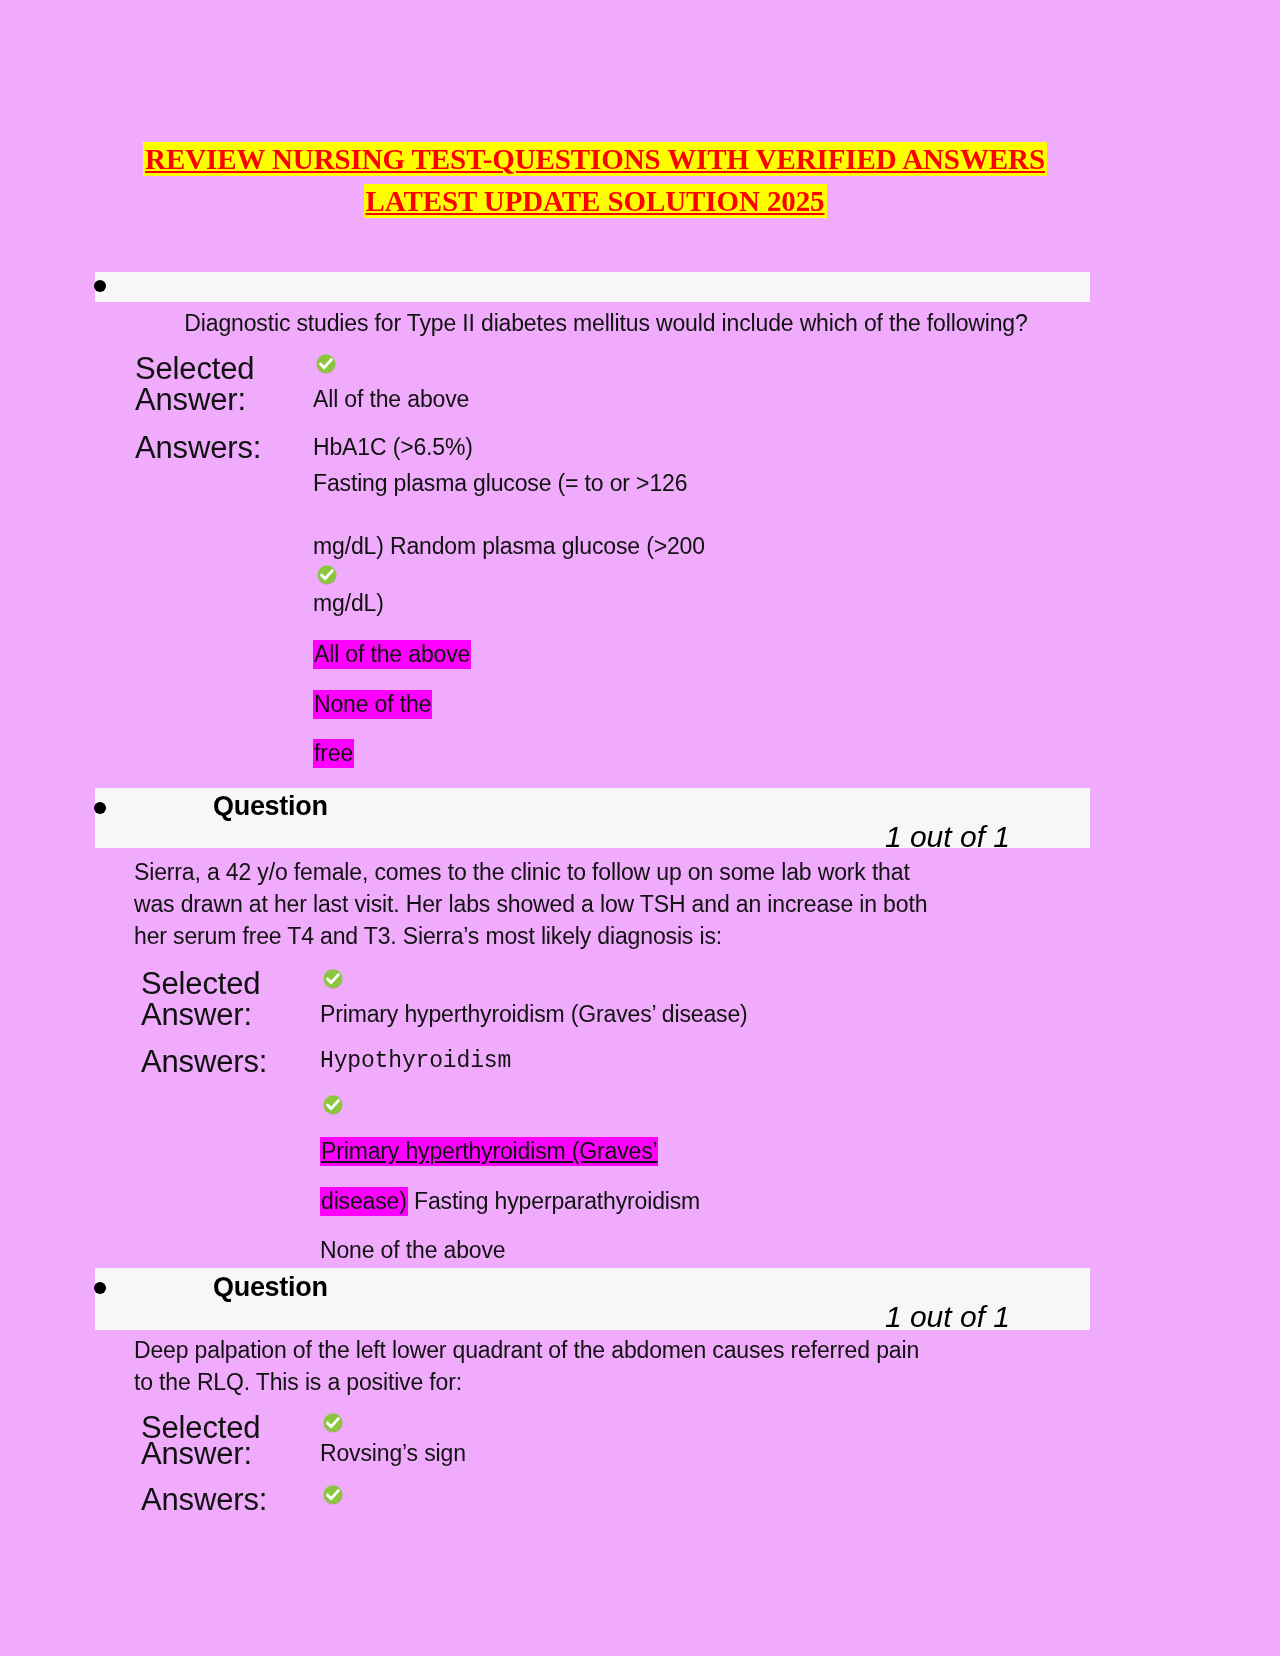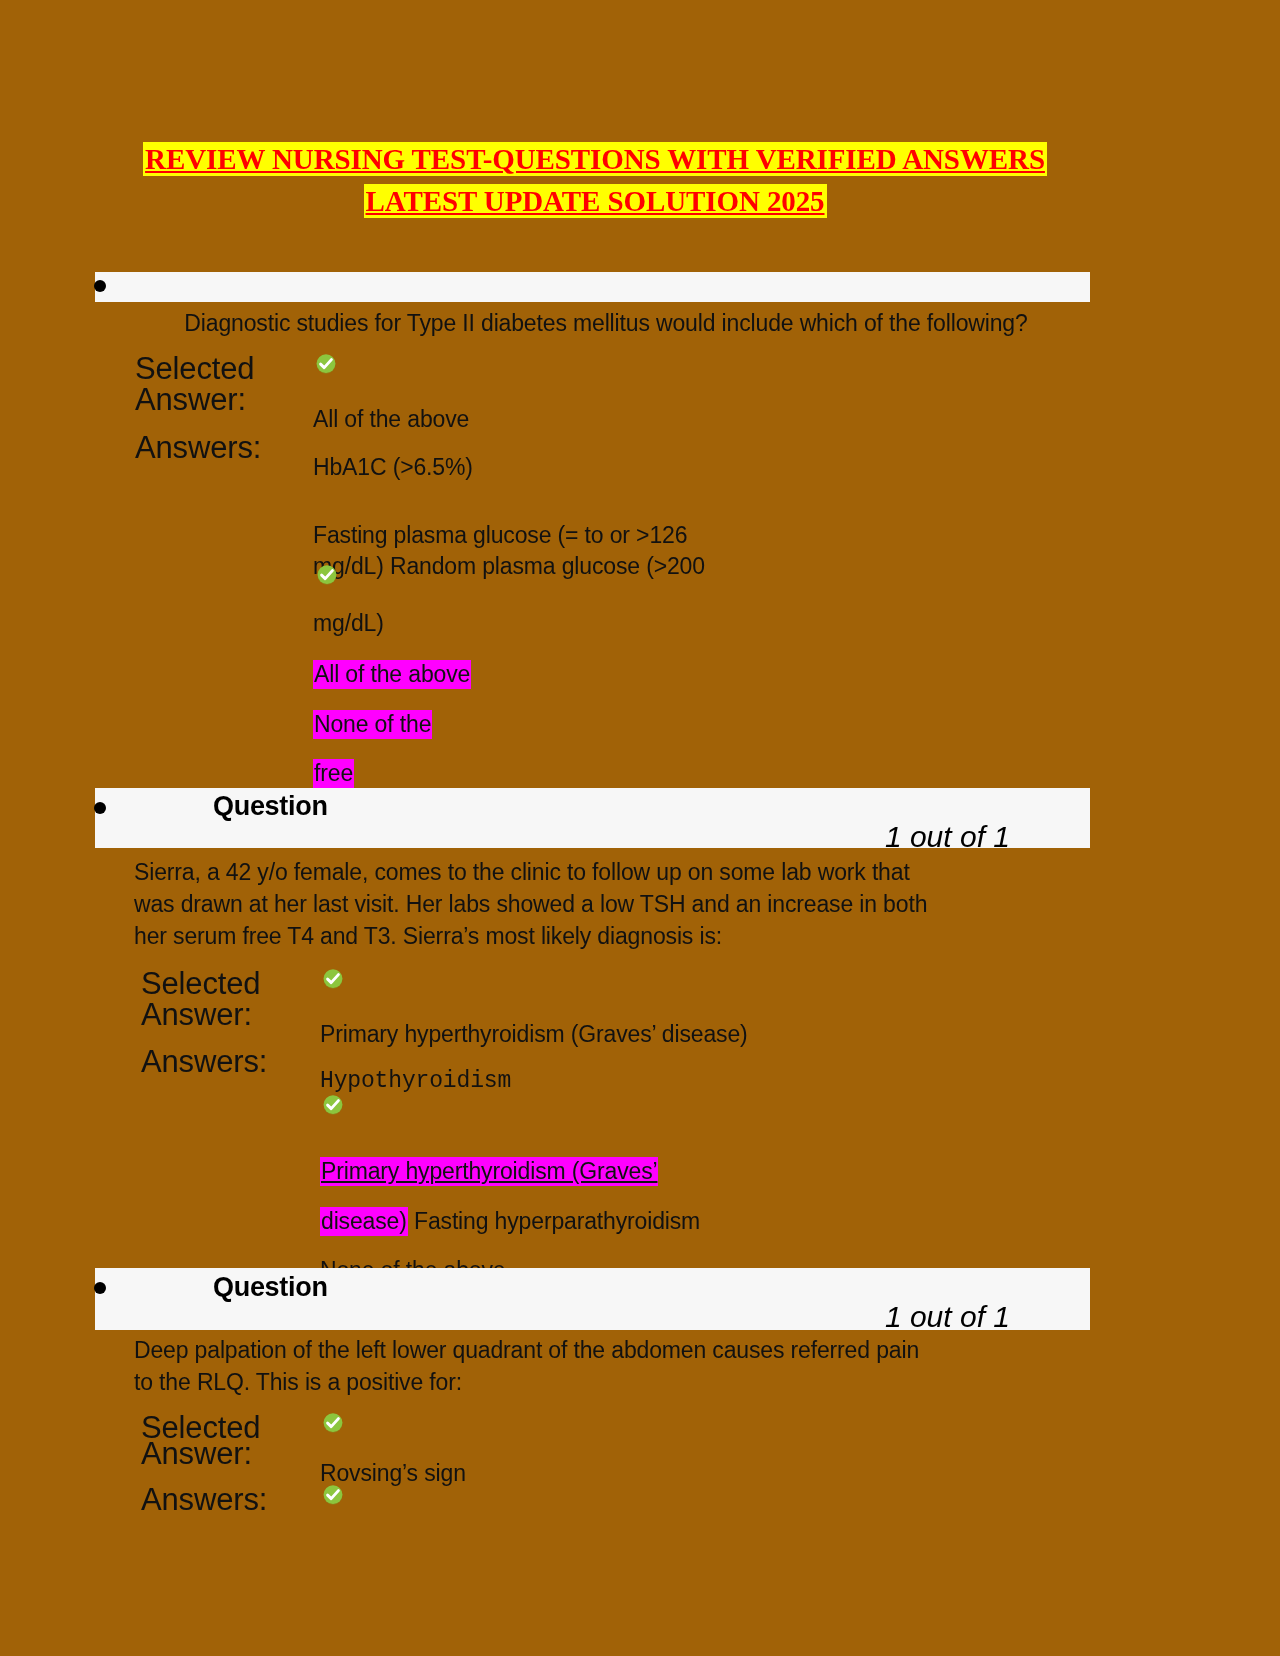--- a/index.html
+++ b/index.html
@@ -14,21 +14,21 @@
     font-family: "Liberation Sans", sans-serif;
     color: #000000;
     overflow: hidden;
   }
 
   .page {
     position: absolute;
     left: 0; top: 0;
     width: 1280px;
     height: 1656px;
-    background: #a16207;
+    background: #f0abfc;
   }
 
   
   .title-block {
     position: absolute;
     left: 95px;
     top: 138px;
     width: 1000px;
     text-align: center;
   }
@@ -98,21 +98,20 @@
     color: #111;
     letter-spacing: -0.15px;
   }
   .ans {
     position: absolute;
     font-size: 23px;
     line-height: 31px;
     color: #111;
     letter-spacing: -0.15px;
     white-space: nowrap;
-    margin-top: 20px;
   }
   .mg {
     background: #ff00ff;
     padding: 1px 1px 2px 1px;
   }
 
   
   .check {
     position: absolute;
     width: 22px;
@@ -144,21 +143,21 @@
       <circle cx="11" cy="10.6" r="9.4" fill="#8cc63e"></circle>
       <path d="M5.6 11.1 L9.2 14.6 L16.4 6.6" stroke="#ffffff" stroke-width="2.9" fill="none" stroke-linecap="round" stroke-linejoin="round"></path>
     </svg>
   </div>
 
   <div class="ans" style="left:313px; top:384px;">All of the above</div>
 
   <div class="lbl" style="left:135px; top:432px;">Answers:</div>
 
   <div class="ans" style="left:313px; top:432px;">HbA1C (&gt;6.5%)</div>
-  <div class="ans" style="left:313px; top:500px;">Fasting plasma glucose (= to or &gt;126</div>
+  <div class="ans" style="left:313px; top:468px;">Fasting plasma glucose (= to or &gt;126</div>
   <div class="ans" style="left:313px; top:531px;">mg/dL) Random plasma glucose (&gt;200</div>
 
   <div class="check" style="left:316px; top:564px;">
     <svg viewBox="0 0 22 22" width="22" height="22" aria-hidden="true">
       <circle cx="11" cy="11.4" r="9.4" fill="#7f9f2b" opacity="0.45"></circle>
       <circle cx="11" cy="10.6" r="9.4" fill="#8cc63e"></circle>
       <path d="M5.6 11.1 L9.2 14.6 L16.4 6.6" stroke="#ffffff" stroke-width="2.9" fill="none" stroke-linecap="round" stroke-linejoin="round"></path>
     </svg>
   </div>
 

